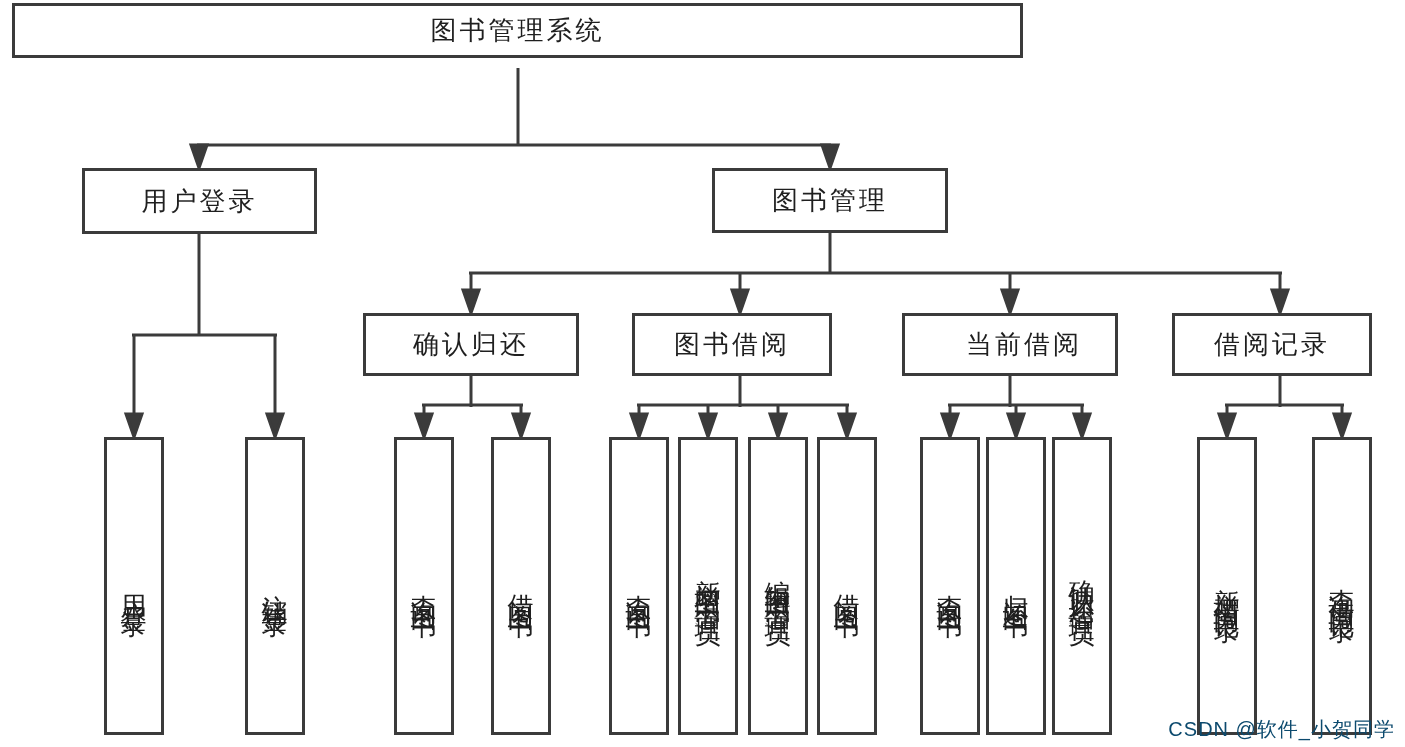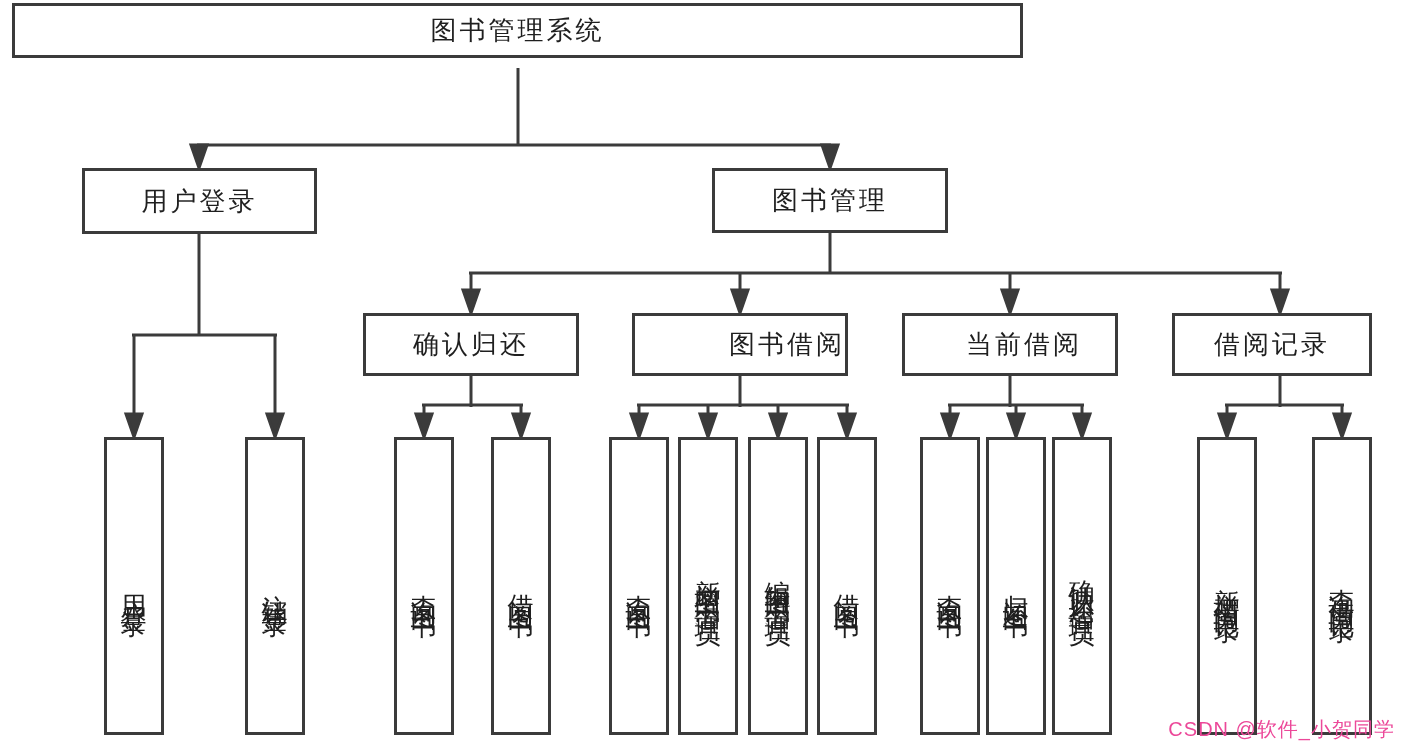--- a/index.html
+++ b/index.html
@@ -31,21 +31,21 @@
     font-size:26px;
     letter-spacing:6px;
     line-height:1;
   }
   .watermark {
     position:absolute;
     right:10px;
     bottom:4px;
     font-size:20px;
     letter-spacing:1px;
-    color:#ec4899;
+    color:#0c4a6e;
     white-space:nowrap;
   }
 </style>
 </head>
 <body>
 
 <div class="canvas">
 
   <svg class="connector-layer" width="1405" height="747" viewBox="0 0 1405 747">
     <g stroke="#3b3b3b" stroke-width="3" fill="#3b3b3b">
@@ -116,21 +116,21 @@
   <div class="node h-node" style="left:82px; top:168px; width:235px; height:66px;">
     <span>用户登录</span>
   </div>
   <div class="node h-node" style="left:712px; top:168px; width:236px; height:65px;text-align:center;">
     <span>图书管理</span>
   </div>
 
   <div class="node h-node" style="left:363px; top:313px; width:216px; height:63px;">
     <span>确认归还</span>
   </div>
-  <div class="node h-node" style="left:632px; top:313px; width:216px; height:63px;justify-content:flex-end;">
+  <div class="node h-node" style="left:632px; top:313px; width:200px; height:63px;">
     <span>图书借阅</span>
   </div>
   <div class="node h-node" style="left:902px; top:313px; width:216px; height:63px;padding-left:28px;">
     <span>当前借阅</span>
   </div>
   <div class="node h-node" style="left:1172px; top:313px; width:200px; height:63px;">
     <span>借阅记录</span>
   </div>
 
   <div class="node v-node" style="left:104px; top:437px; width:60px; height:298px;">

